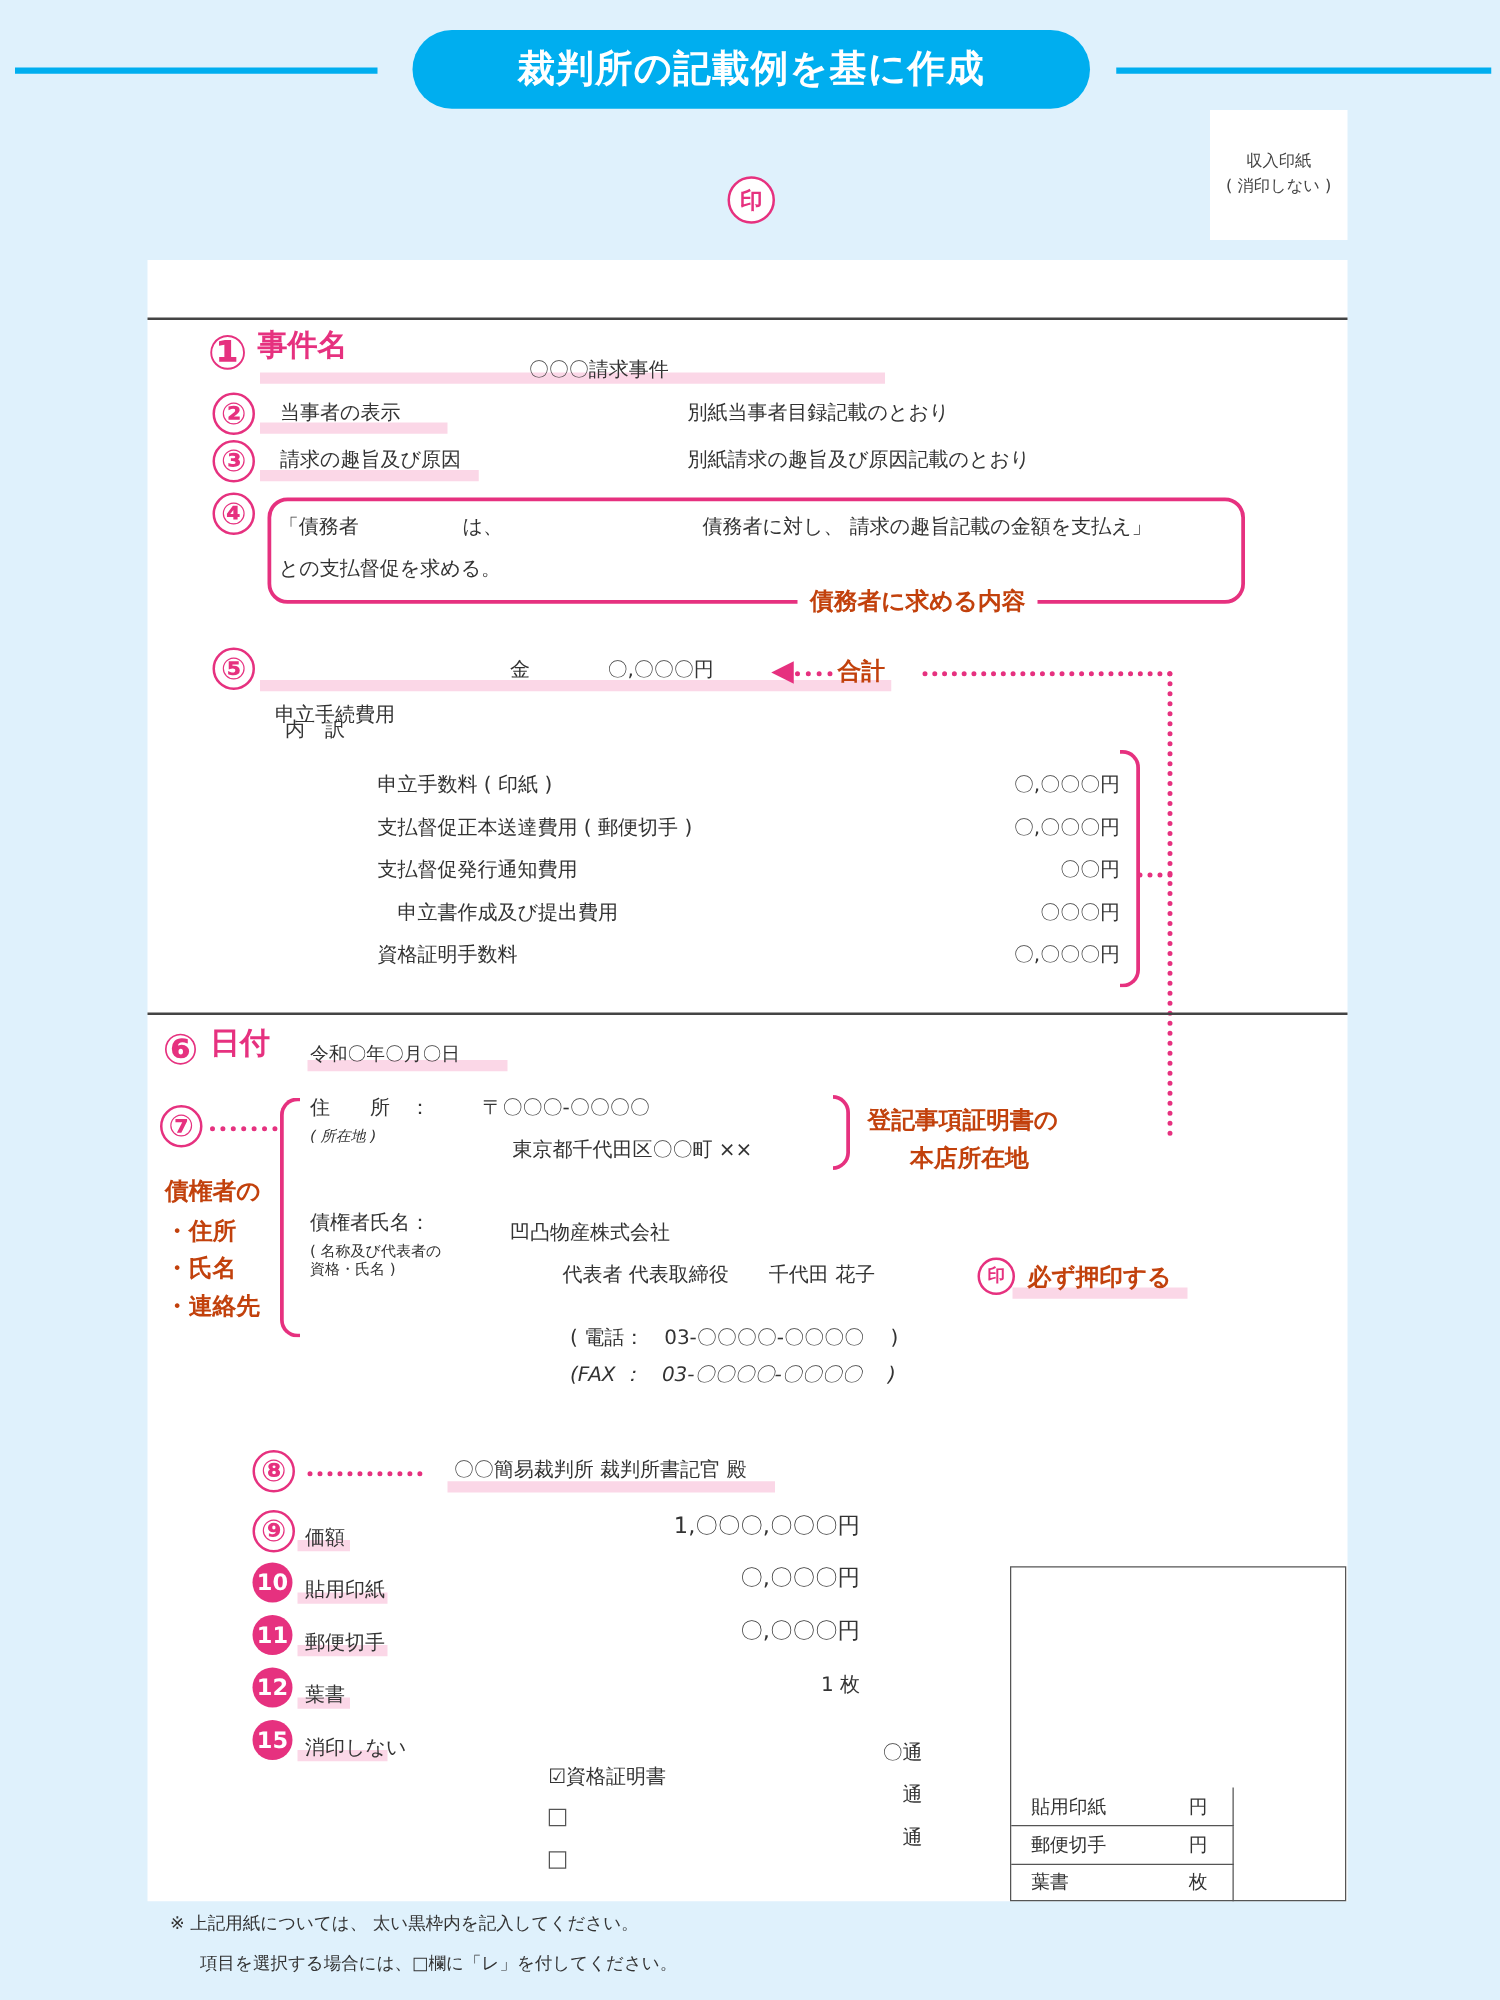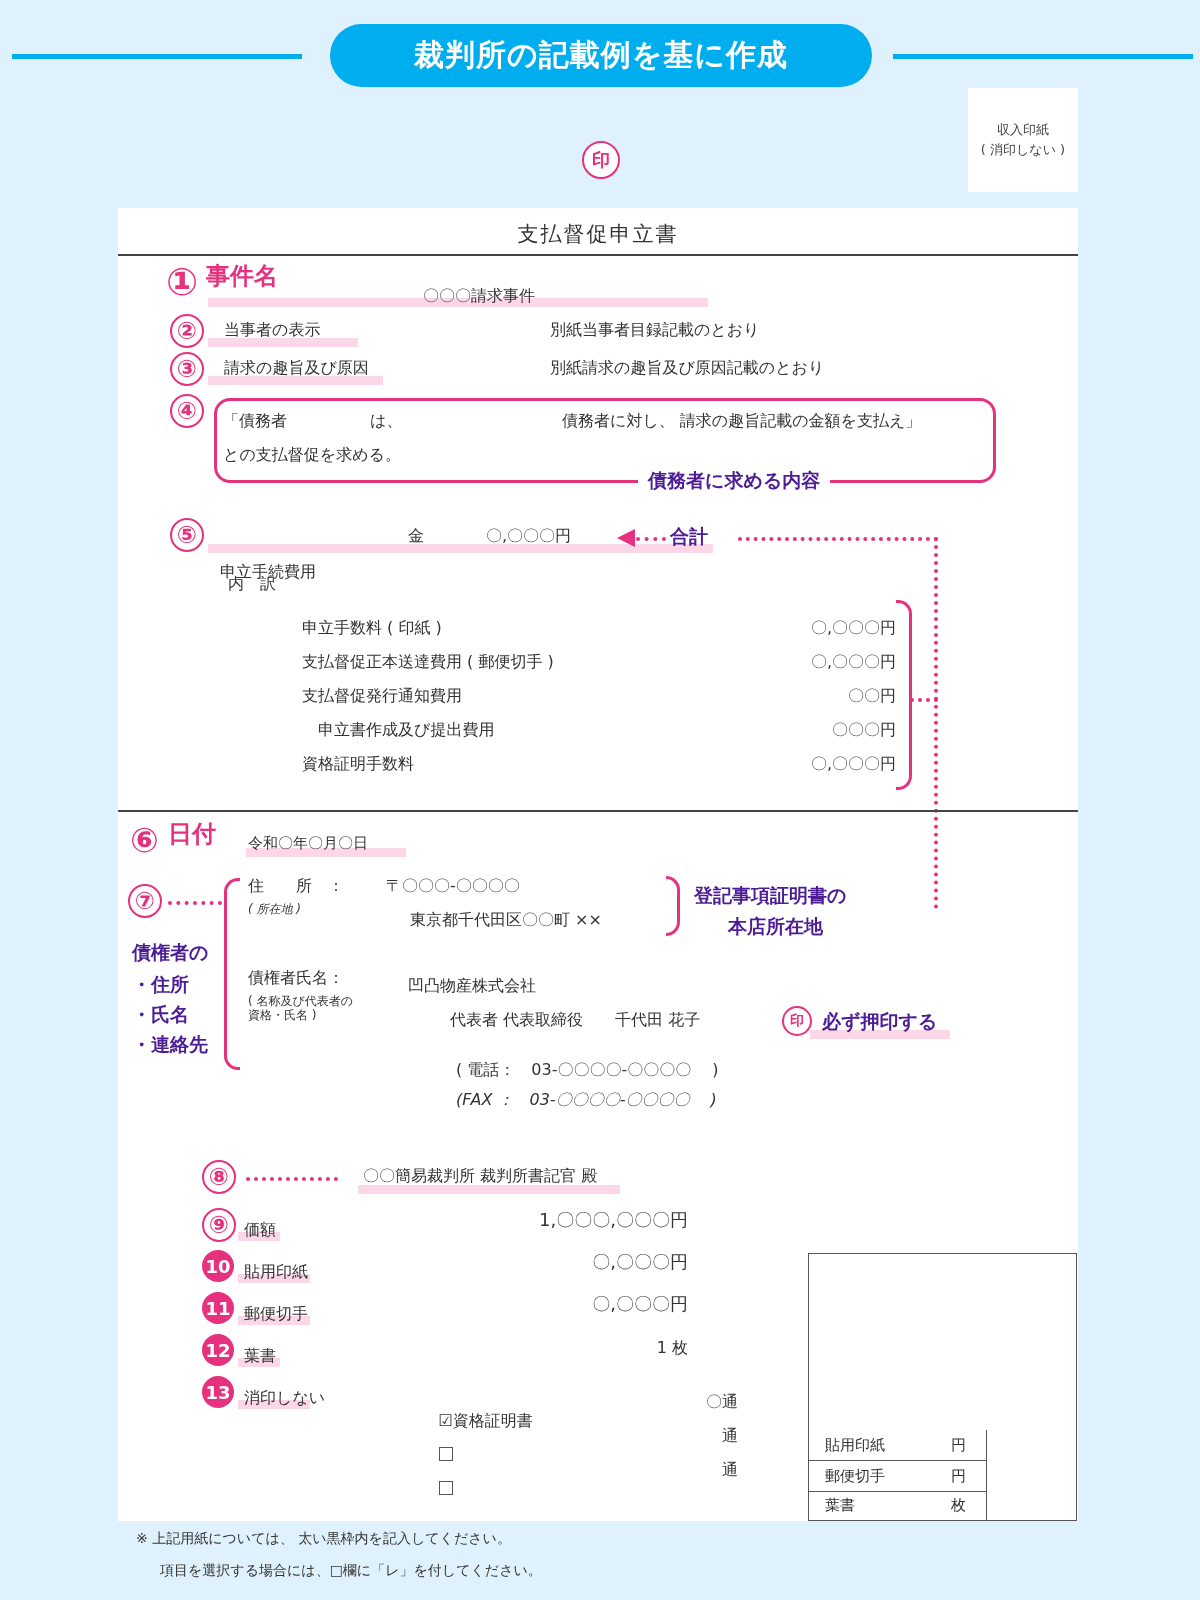--- a/index.html
+++ b/index.html
@@ -37,21 +37,21 @@
   .hl { position: absolute; height: 9px; background: #fbd7e7; }
   .num {
     position: absolute; width: 34px; height: 34px; border-radius: 50%;
     border: 2px solid #e6317f; color: #e6317f; font-weight: bold; font-size: 24px;
     display: flex; align-items: center; justify-content: center; background: transparent;
   }
   .num.filled { background: #e6317f; color: #fff; font-size: 18px; border: none; width: 32px; height: 32px; }
   .big-label { position: absolute; color: #e6317f; font-weight: bold; font-size: 24px; }
   .txt { position: absolute; font-size: 16px; color: #333; white-space: pre; }
   .txt.sm { font-size: 12px; line-height: 14px; }
-  .ptxt { position: absolute; color: #4c1d95; font-weight: bold; font-size: 19px; white-space: pre; }
+  .ptxt { position: absolute; color: #c2410c; font-weight: bold; font-size: 19px; white-space: pre; }
   .rbox { position: absolute; border: 3px solid #e6317f; border-radius: 16px; }
   .dotted-h { position: absolute; height: 0; border-top: 4px dotted #e6317f; }
   .dotted-v { position: absolute; width: 0; border-left: 4px dotted #e6317f; }
   .bracket-r { position: absolute; border: 3px solid #e6317f; border-left: none; border-radius: 0 14px 14px 0; }
   .bracket-l { position: absolute; border: 3px solid #e6317f; border-right: none; border-radius: 14px 0 0 14px; }
   .arrow-left {
     position: absolute; width: 0; height: 0;
     border-top: 9px solid transparent; border-bottom: 9px solid transparent; border-right: 18px solid #e6317f;
   }
   .right { text-align: right; }
@@ -75,21 +75,20 @@
 
 <div class="stamp-box">
   <span>収入印紙</span>
   <span>( 消印しない )</span>
 </div>
 <div class="seal" style="left:582px;top:141px;width:38px;height:38px;font-size:18px;">
     <span>印</span>
   </div>
 
 <div class="paper">
-  <div class="doc-title">支払督促申立書</div>
   <div class="rule" style="top:46px;"></div>
 
   <div class="hl" style="left:90px;top:90px;width:500px;"></div>
   <div class="big-label" style="left:48px;top:52px;font-size:38px;">①</div>
   <div class="big-label" style="left:88px;top:52px;">事件名</div>
   <div class="txt" style="left:305px;top:78px;">〇〇〇請求事件</div>
 
   <div class="hl" style="left:90px;top:130px;width:150px;"></div>
   <div class="num" style="left:52px;top:106px;">
       <span>②</span>
@@ -211,21 +210,21 @@
   <div class="txt right" style="left:380px;width:190px;top:1084px;font-size:18px;">〇,〇〇〇円</div>
 
   <div class="num filled" style="left:84px;top:1126px;">
       <span>12</span>
     </div>
   <div class="hl" style="left:120px;top:1150px;width:42px;"></div>
   <div class="txt" style="left:126px;top:1138px;">葉書</div>
   <div class="txt right" style="left:380px;width:190px;top:1130px;">1 枚</div>
 
   <div class="num filled" style="left:84px;top:1168px;">
-      <span>13</span>
+      <span>15</span>
     </div>
   <div class="hl" style="left:120px;top:1192px;width:72px;"></div>
   <div class="txt" style="left:126px;top:1180px;">消印しない</div>
 
   <div>
     <div class="txt" style="left:290px;top:1184px;">
       <span style="font-weight:bold;">☑</span><span>資格証明書</span>
     </div>
     <div class="txt right" style="left:540px;width:80px;top:1184px;">〇通</div>
     <div class="txt" style="left:290px;top:1218px;">

